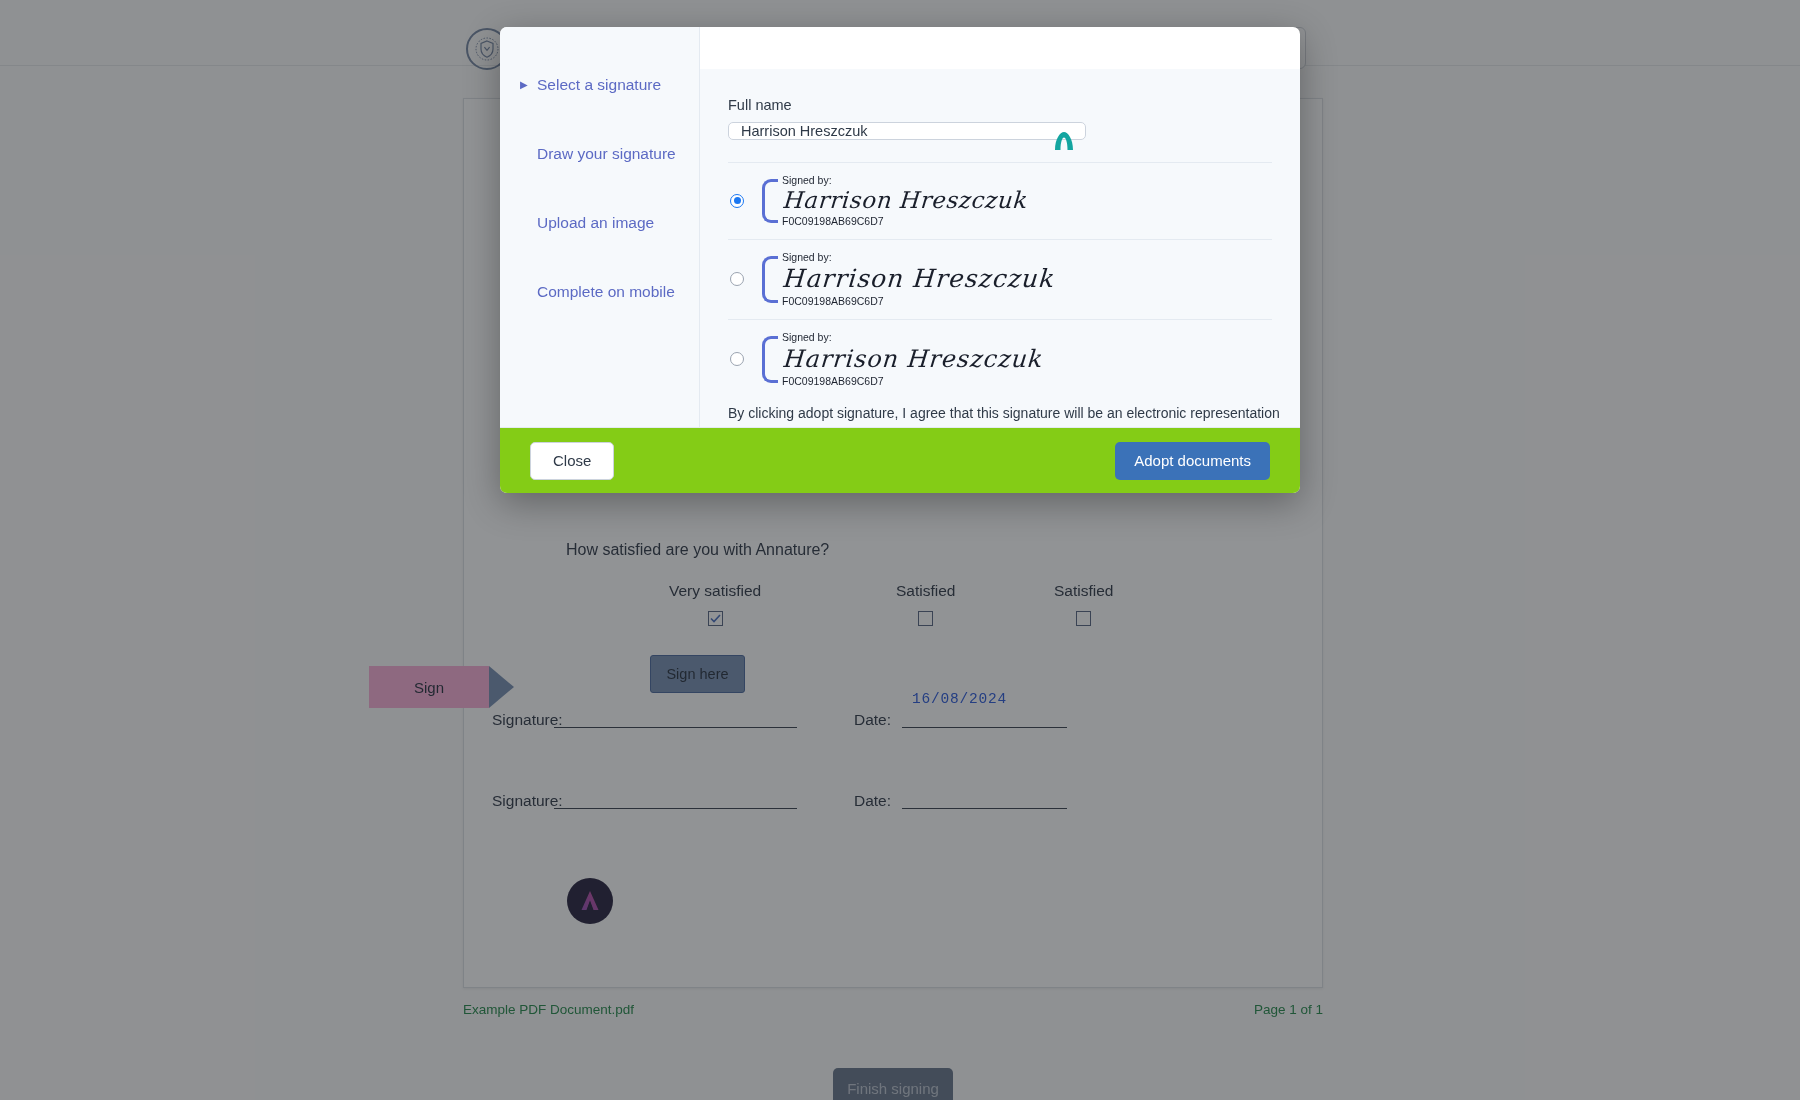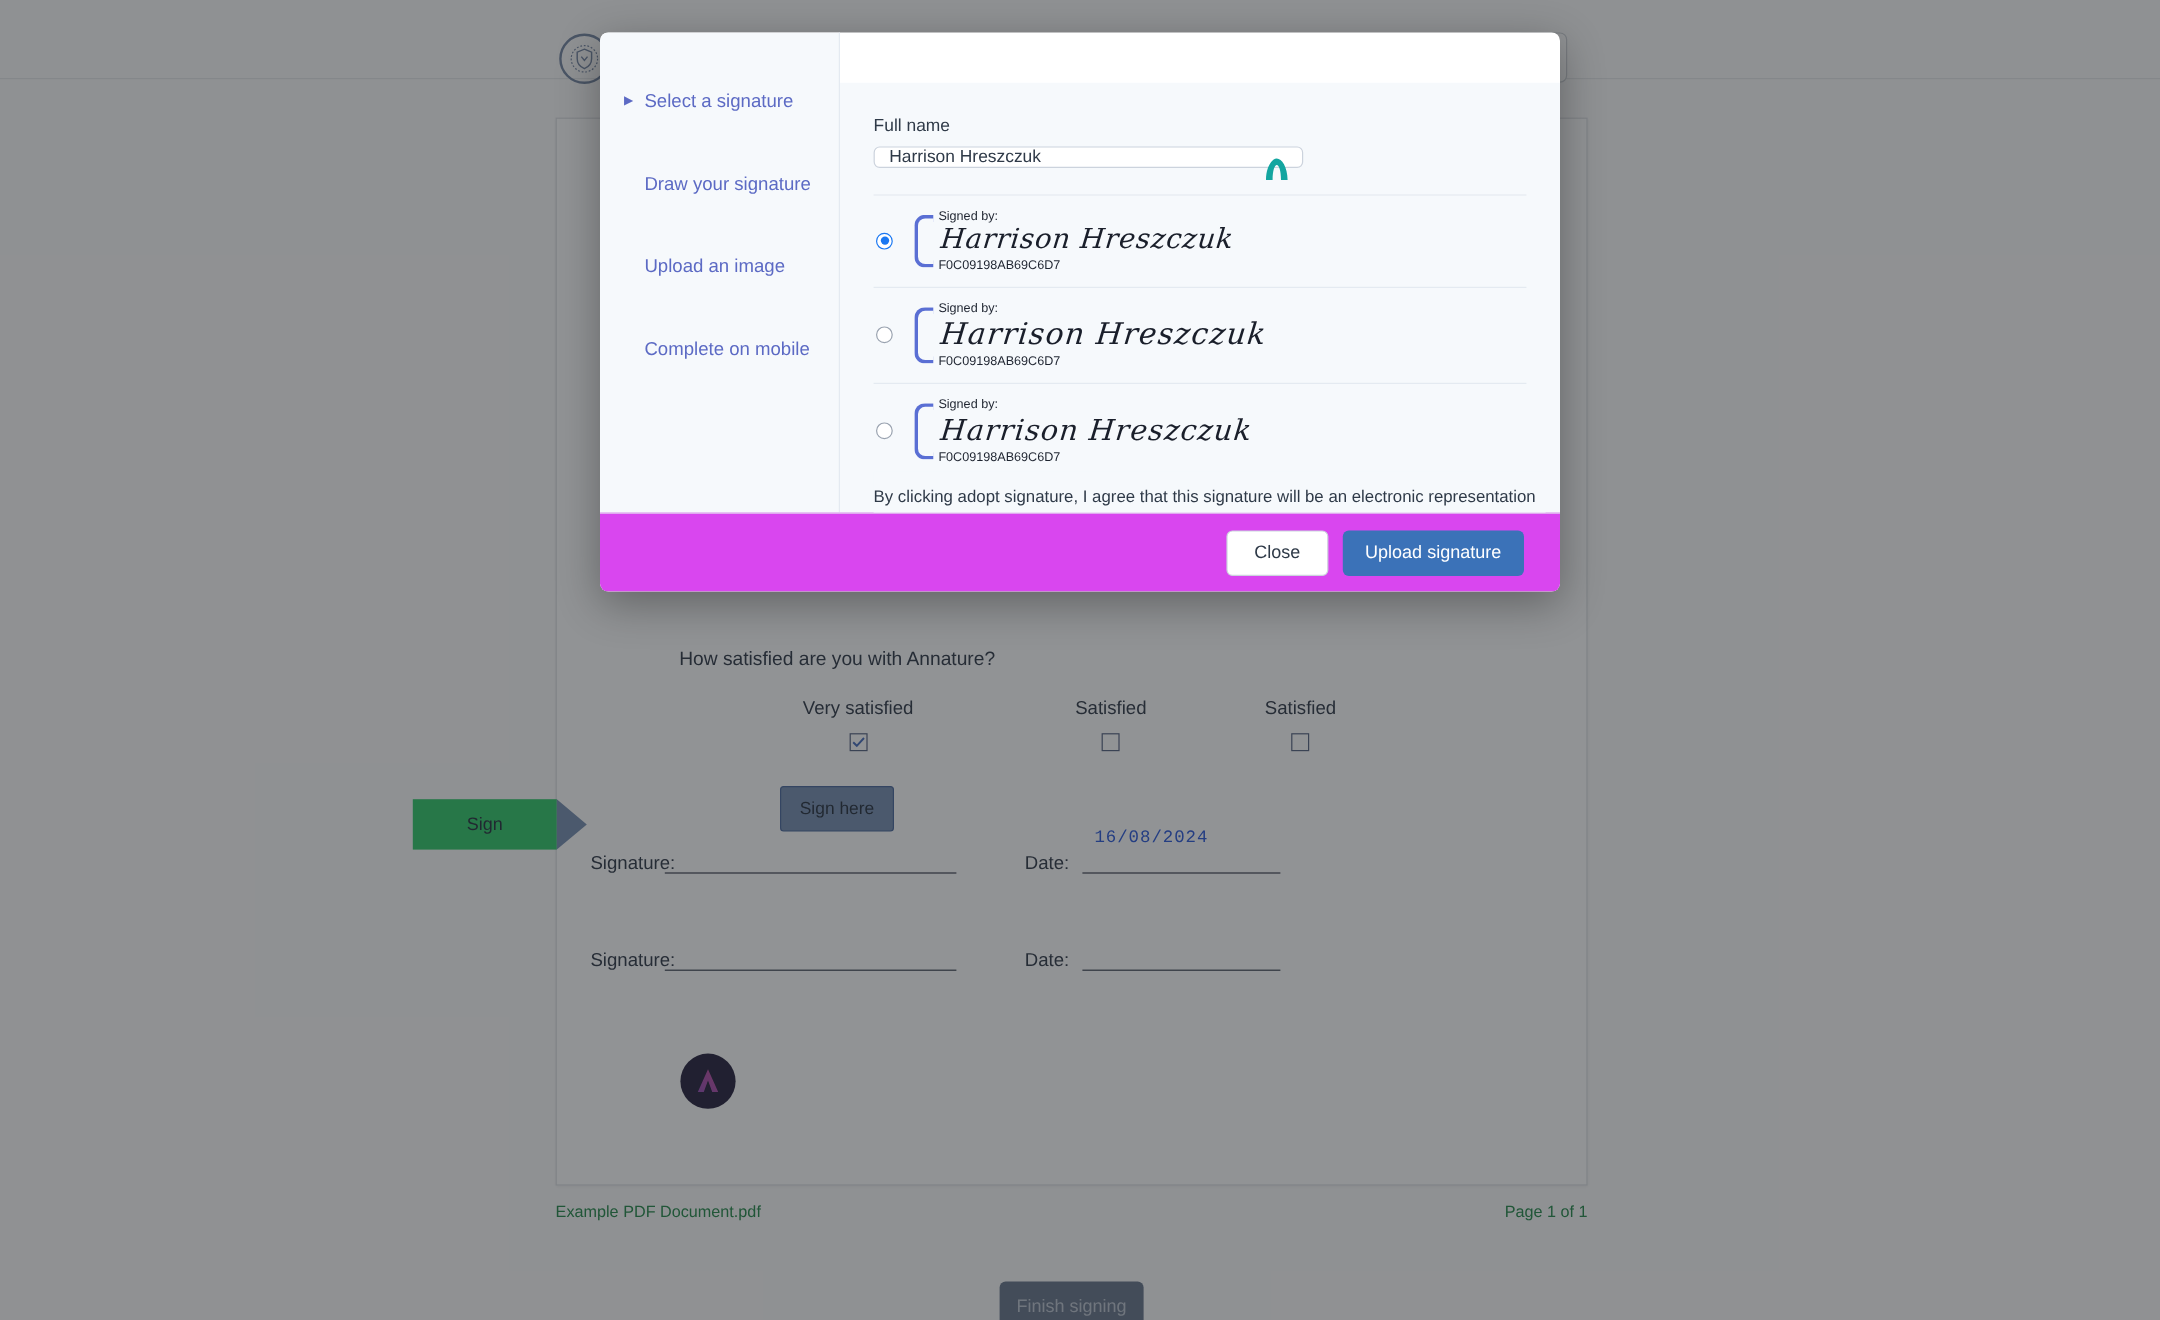--- a/index.html
+++ b/index.html
@@ -65,22 +65,22 @@
     font-size: 14.5px; color: #1d4ed8; letter-spacing: .8px;
   }
 
   #sign-here-btn {
     position: absolute; left: 186px; top: 556px; width: 95px; height: 38px;
     background: #6d86ab; border: 1.6px solid #3e5d94; border-radius: 3px;
     color: #16202f; font-size: 14.5px; display: flex; align-items: center; justify-content: center;
   }
 
   #sign-tag {
-    position: absolute; left: 344px; top: 666px; height: 42px; width: 120px;
-    background: #22c55e; color: #16202f; font-size: 15px;
+    position: absolute; left: 369px; top: 666px; height: 42px; width: 120px;
+    background: #f9a8d4; color: #16202f; font-size: 15px;
     display: flex; align-items: center; justify-content: center;
   }
   #sign-tag::after {
     content: ""; position: absolute; left: 120px; top: 0;
     border-top: 21px solid transparent; border-bottom: 21px solid transparent;
     border-left: 25px solid #6d86ab;
   }
 
   #annature-logo {
     position: absolute; left: 567px; top: 878px; width: 46px; height: 46px;
@@ -178,22 +178,22 @@
   }
 
   #disclaimer {
     font-size: 14px; color: #2f3a48; line-height: 1.48;
     background: #f6f9fc; padding: 10px 0 0 0; width: 560px;
     position: relative; z-index: 2;
     margin-top: -6px;
   }
 
   #modal-footer {
-    height: 66px; background: #d946ef; border-top: 1px solid #e4eaf1;
-    display: flex; align-items: center; justify-content: flex-end; gap: 12px;
+    height: 66px; background: #84cc16; border-top: 1px solid #e4eaf1;
+    display: flex; align-items: center; justify-content: space-between; gap: 12px;
     padding: 0 30px; flex-shrink: 0;
   }
   #close-button {
     height: 38px; padding: 0 22px; background: #fff; border: 1px solid #ccd3dd;
     border-radius: 5px; font-size: 15px; color: #2f3a48;
     font-family: "Liberation Sans", sans-serif;
   }
   #adopt-button {
     height: 38px; padding: 0 19px; background: #3b72b8; border: none;
     border-radius: 5px; font-size: 15px; color: #fff;
@@ -353,15 +353,15 @@
           <div class="sig-hash">F0C09198AB69C6D7</div>
         </div>
       </div>
 
       <div id="disclaimer">By clicking adopt signature, I agree that this signature will be an electronic representation of my signature for all purposes when electronically signing documents with Annature.</div>
     </div>
   </div>
 
   <div id="modal-footer">
     <button id="close-button">Close</button>
-    <button id="adopt-button">Upload signature</button>
+    <button id="adopt-button">Adopt documents</button>
   </div>
 </div>
 
 </body></html>

